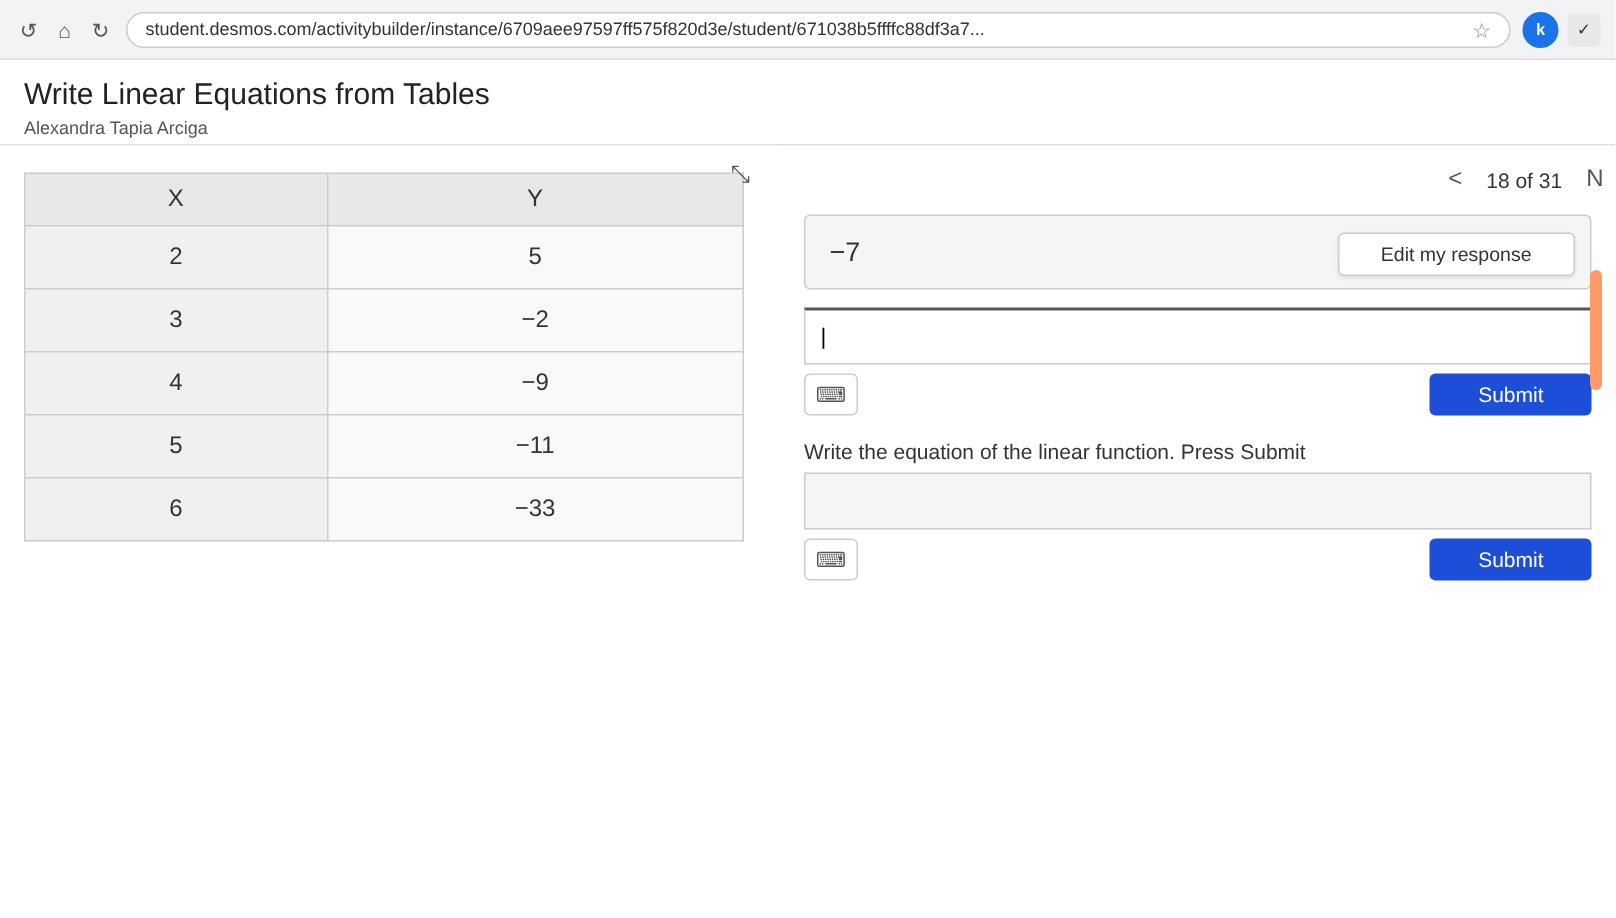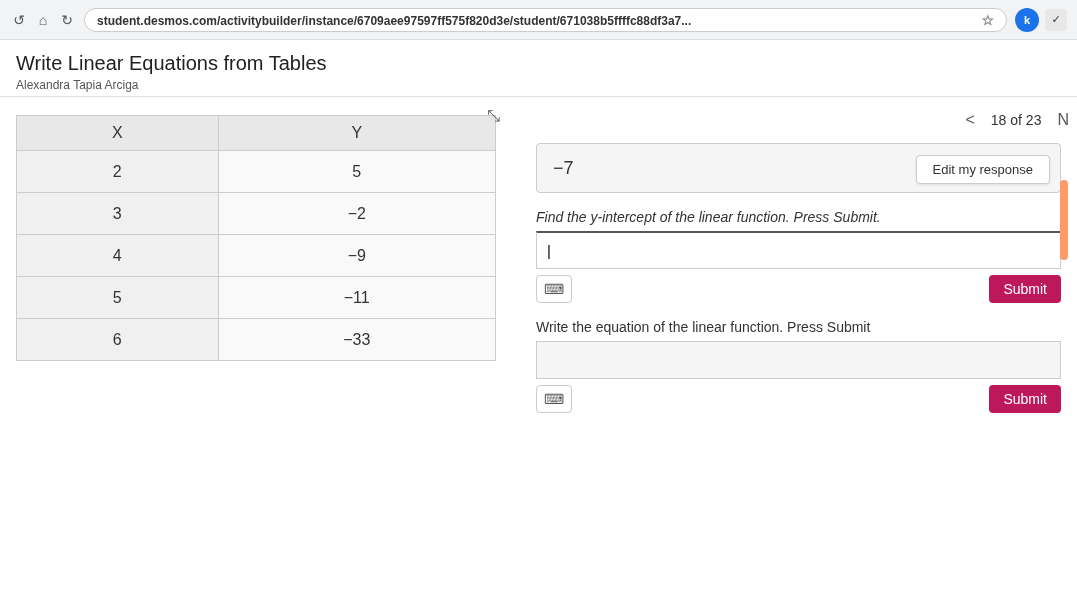--- a/index.html
+++ b/index.html
@@ -39,23 +39,22 @@
     }
     .address-bar {
       flex: 1;
       background: #fff;
       border: 1px solid #ccc;
       border-radius: 20px;
       padding: 3px 12px;
       font-size: 12px;
       color: #333;
       display: flex;
-      align-items: flex-end;
+      align-items: flex-start;
       gap: 6px;
-      font-weight: bold;
     }
     .address-text {
       flex: 1;
       font-size: 12px;
       color: #333;
       white-space: nowrap;
       overflow: hidden;
       text-overflow: ellipsis;
     }
     .star-icon {
@@ -217,21 +216,21 @@
       position: relative;
     }
 
     .edit-response-btn {
       position: absolute;
       right: 10px;
       bottom: 8px;
       background: #fff;
       border: 1px solid #ccc;
       border-radius: 4px;
-      padding: 6px 16px;
+      padding: 6px 28px;
       font-size: 13px;
       color: #333;
       cursor: pointer;
       box-shadow: 0 1px 3px rgba(0,0,0,0.1);
     }
 
     .question-text {
       font-size: 14px;
       color: #333;
       font-style: italic;
@@ -266,25 +265,25 @@
       border: 1px solid #ccc;
       border-radius: 4px;
       display: flex;
       align-items: center;
       justify-content: center;
       cursor: pointer;
       font-size: 14px;
       color: #555;
     }
     .submit-btn {
-      background: #be185d;
+      background: #1d4ed8;
       color: white;
       border: none;
       border-radius: 4px;
-      padding: 6px 14px;
+      padding: 6px 32px;
       font-size: 14px;
       cursor: pointer;
     }
 
     
     .second-question {
       margin-top: 4px;
     }
     .second-question-text {
       font-size: 14px;
@@ -381,33 +380,32 @@
               <td>−33</td>
             </tr>
           </tbody>
       </table>
     </div>
 
     <div class="right-panel">
 
       <div class="nav-area">
         <button class="nav-btn">&lt;</button>
-        <span class="nav-text">18 of 23</span>
+        <span class="nav-text">18 of 31</span>
         <button class="nav-btn">N</button>
       </div>
 
       <div class="answer-display">
         <span>−7</span>
         <button class="edit-response-btn">Edit my response</button>
 
         <div class="right-scroll"></div>
       </div>
 
       <div class="input-row">
-        <div class="question-text">Find the y-intercept of the linear function. Press Submit.</div>
         <input class="text-input" type="text" value="|" style="">
         <div class="input-actions">
           <button class="keyboard-btn">
             <span>⌨</span>
           </button>
           <button class="submit-btn">Submit</button>
         </div>
       </div>
 
       <div class="second-question">

